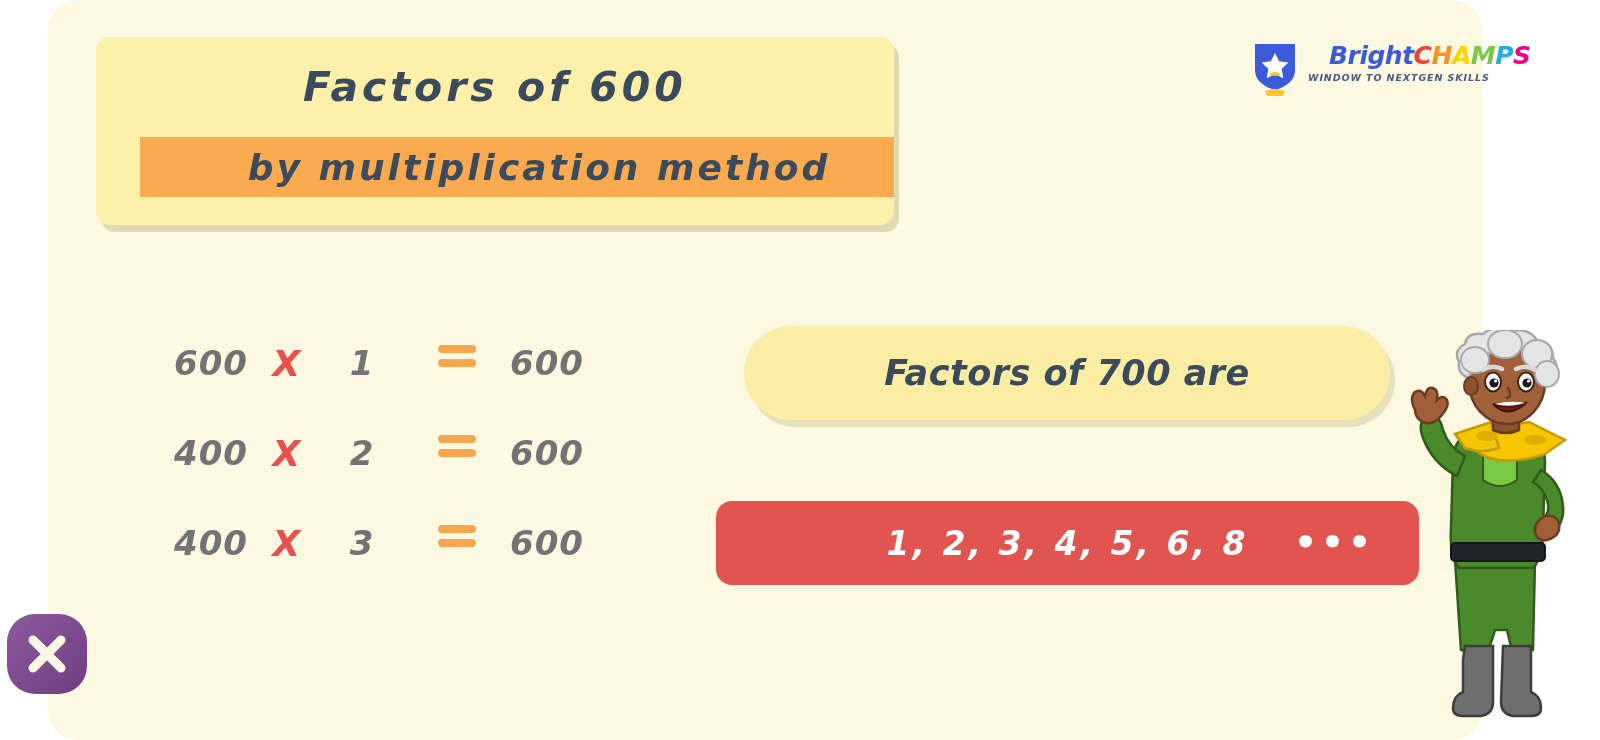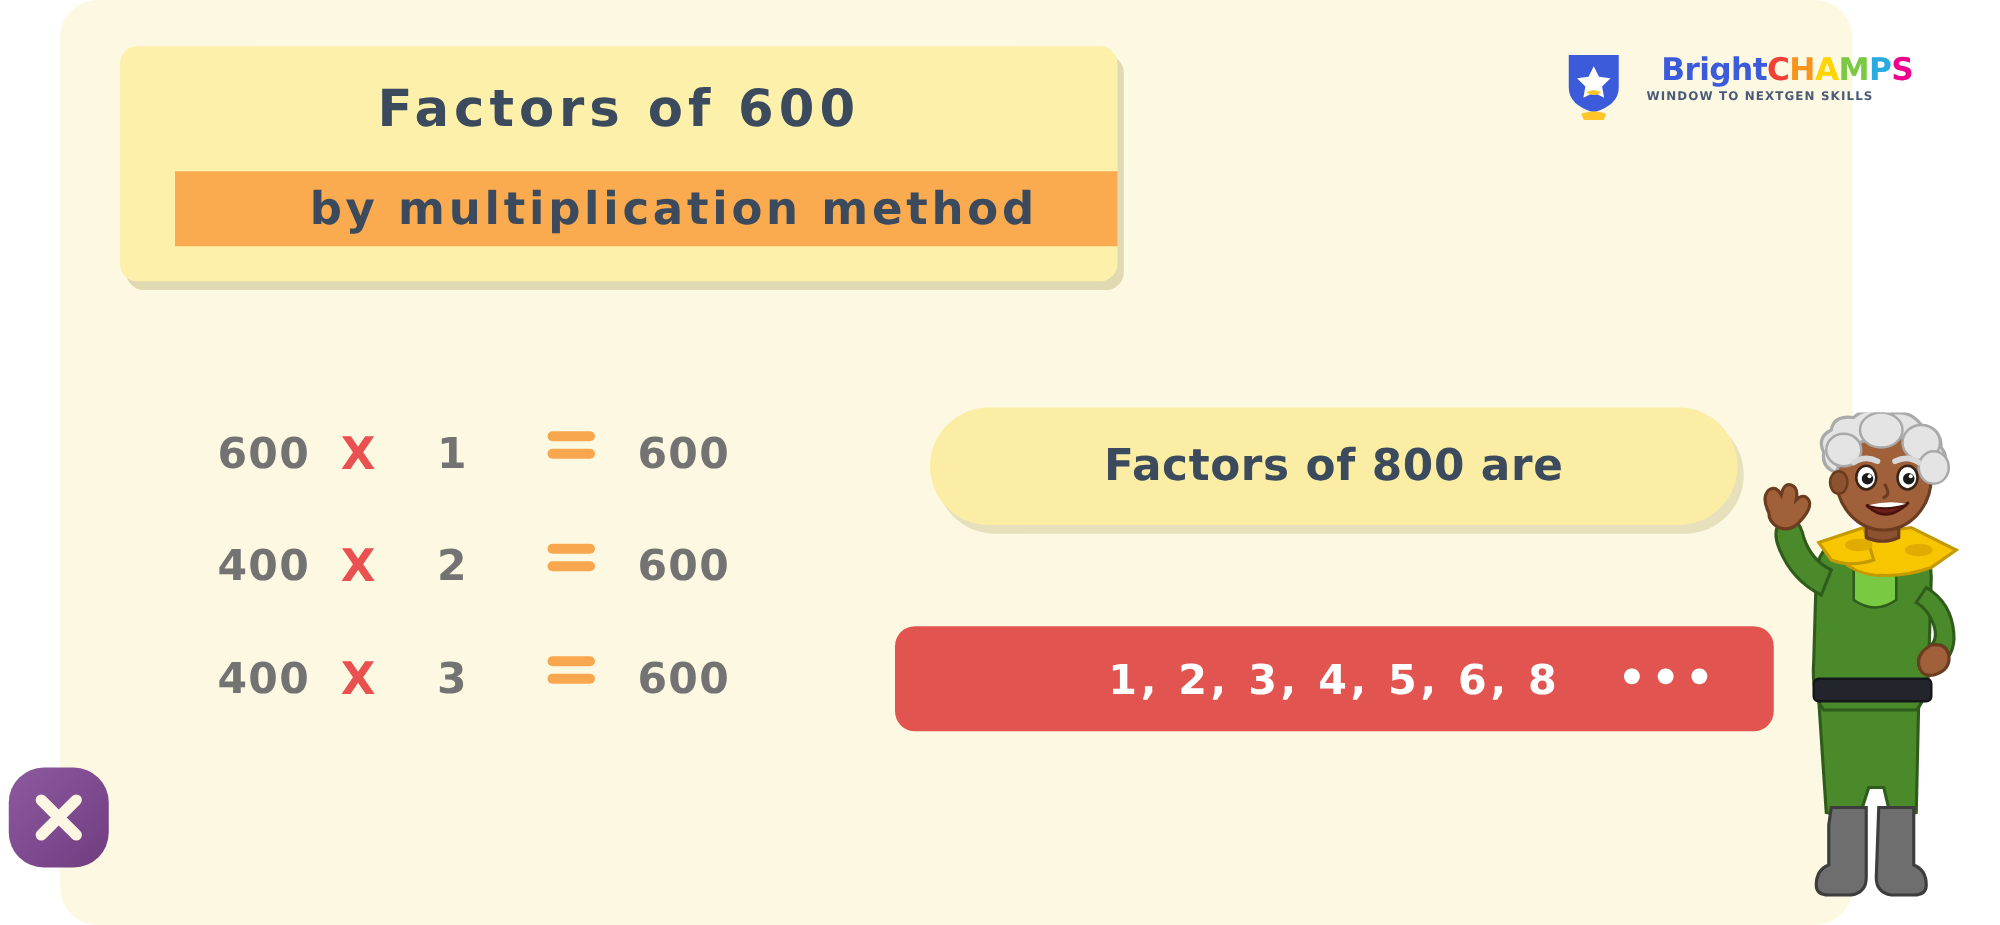--- a/index.html
+++ b/index.html
@@ -17,20 +17,21 @@
 
   
   #card {
     position: absolute;
     left: 48px;
     top: 0px;
     width: 1434px;
     height: 740px;
     background: #fdf8e1;
     border-radius: 30px;
+    font-style: italic;
   }
 
   
   #title-banner {
     position: absolute;
     left: 48px;
     top: 37px;
     width: 798px;
     height: 188px;
     background: #fcf0aa;
@@ -103,21 +104,20 @@
     white-space: nowrap;
   }
   #logo-tagline {
     font-size: 9.5px;
     font-weight: bold;
     letter-spacing: 0.9px;
     color: #4a5a78;
     margin-top: 2px;
     white-space: nowrap;
     font-family: "DejaVu Sans", sans-serif;
-    text-align: center;
   }
 
   
   #equations {
     position: absolute;
     left: 90px;
     top: 343px;
     width: 470px;
   }
   .eq-row {
@@ -292,21 +292,21 @@
       <span class="eq-cell eq-right">3</span>
       <span class="eq-cell eq-equals">
         <span class="equals-glyph"><span></span><span></span></span>
       </span>
       <span class="eq-cell eq-result">600</span>
     </div>
 
   </div>
 
   <div id="factors-bubble">
-    <span id="factors-bubble-text">Factors of 800 are</span>
+    <span id="factors-bubble-text">Factors of 700 are</span>
   </div>
 
   <div id="answer-bar">
     <span id="answer-list">1, 2, 3, 4, 5, 6, 8</span>
     <span id="answer-ellipsis">•••</span>
   </div>
 
 </div>
 
 <button id="close-button">

